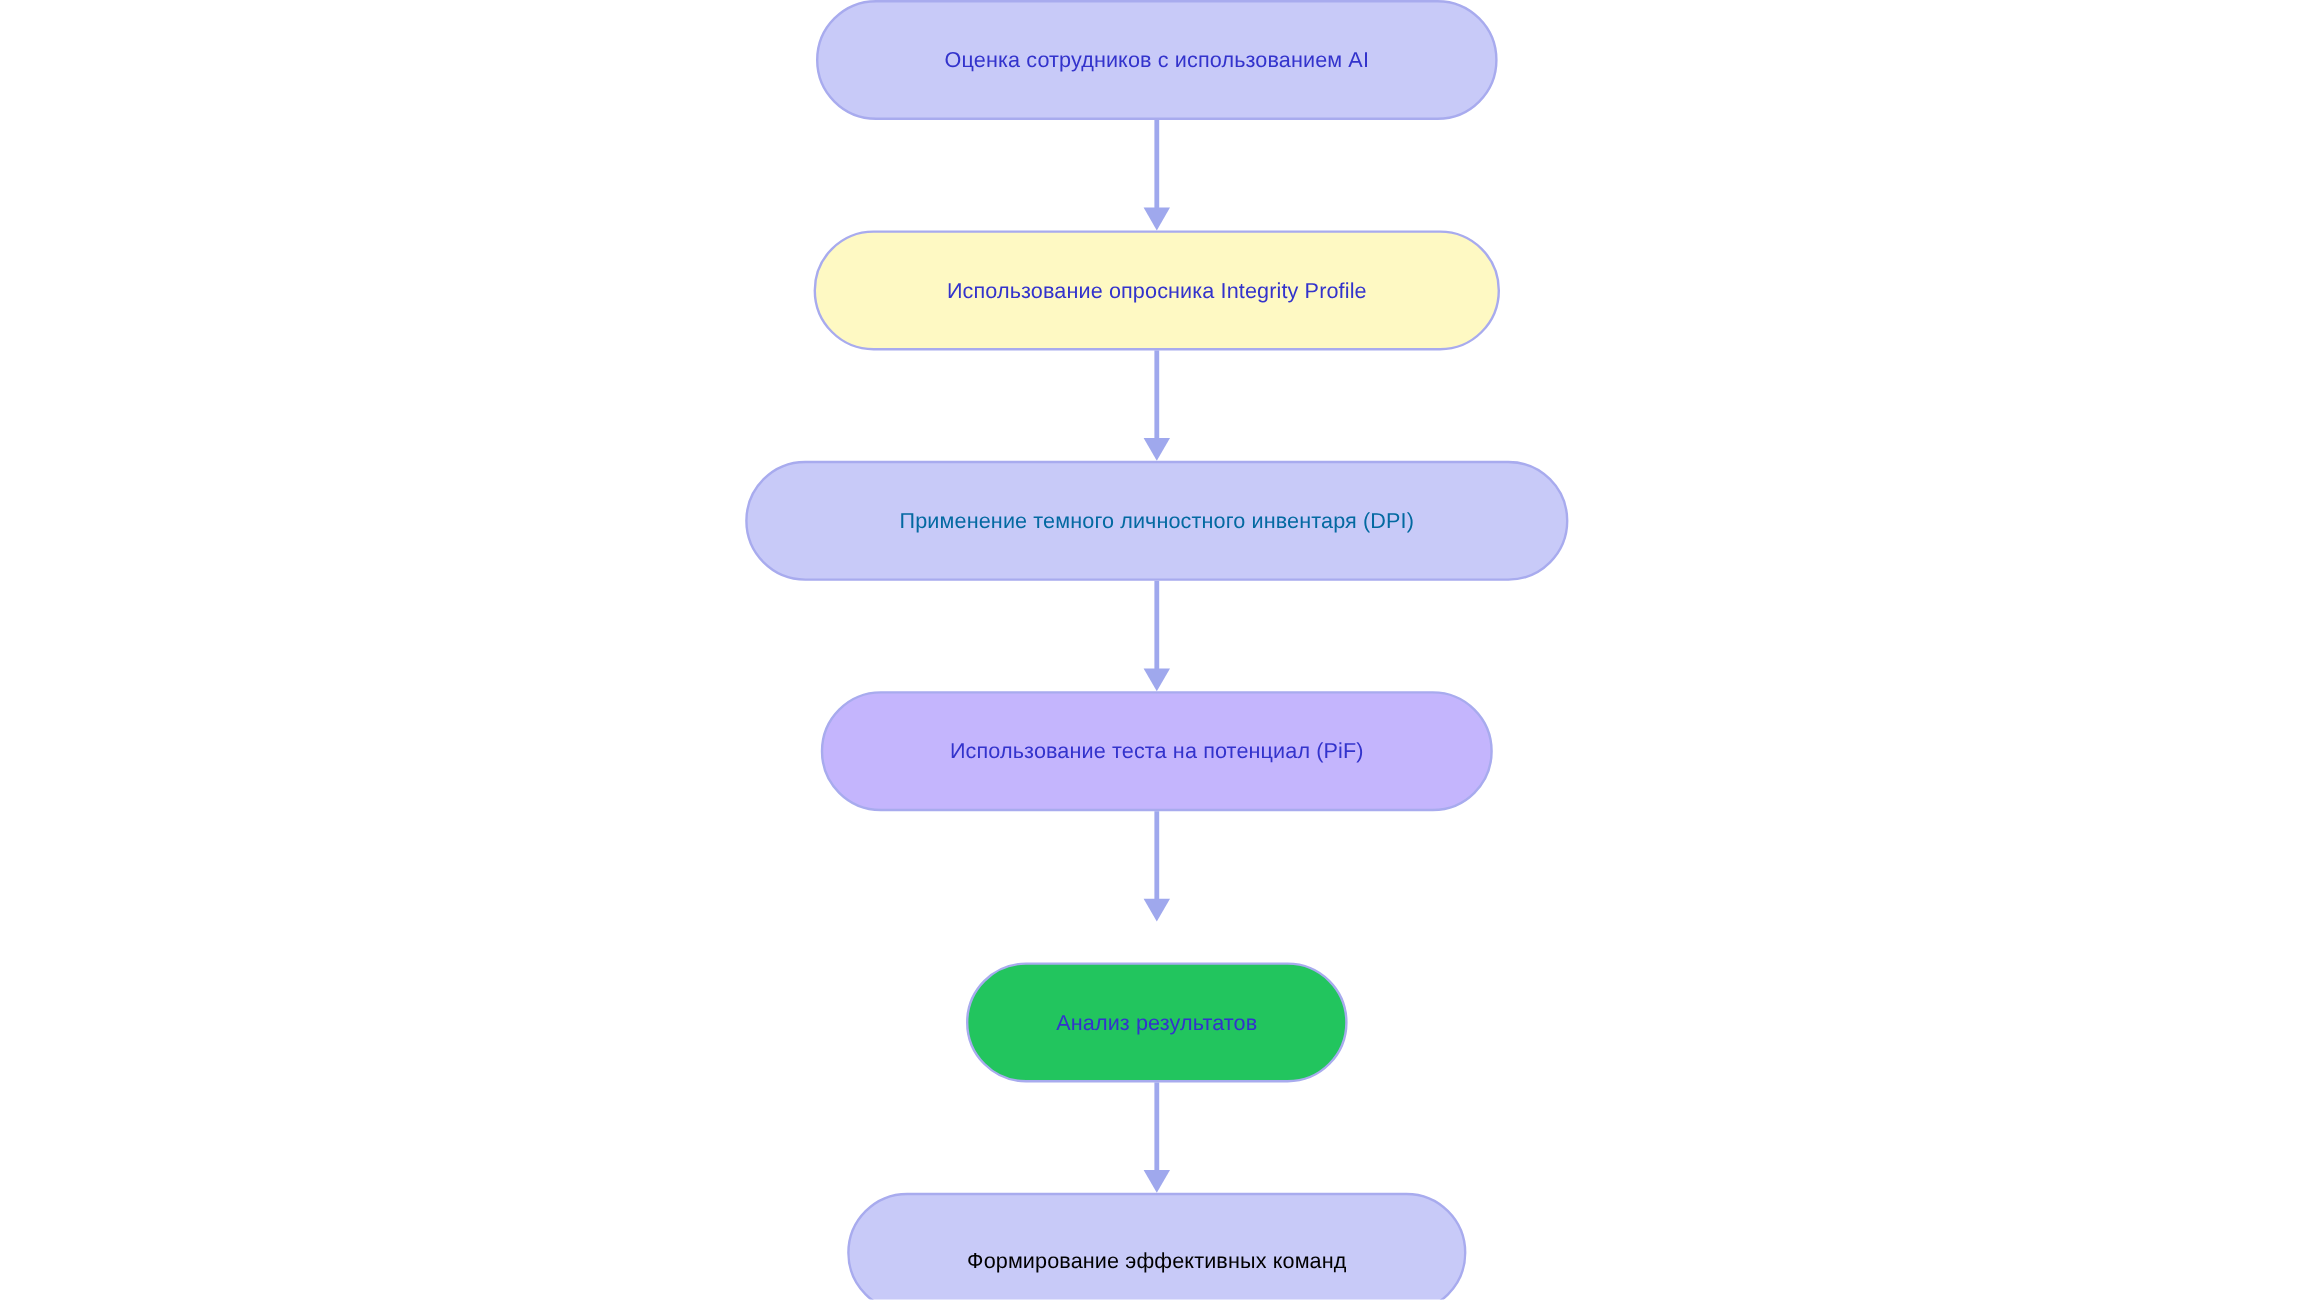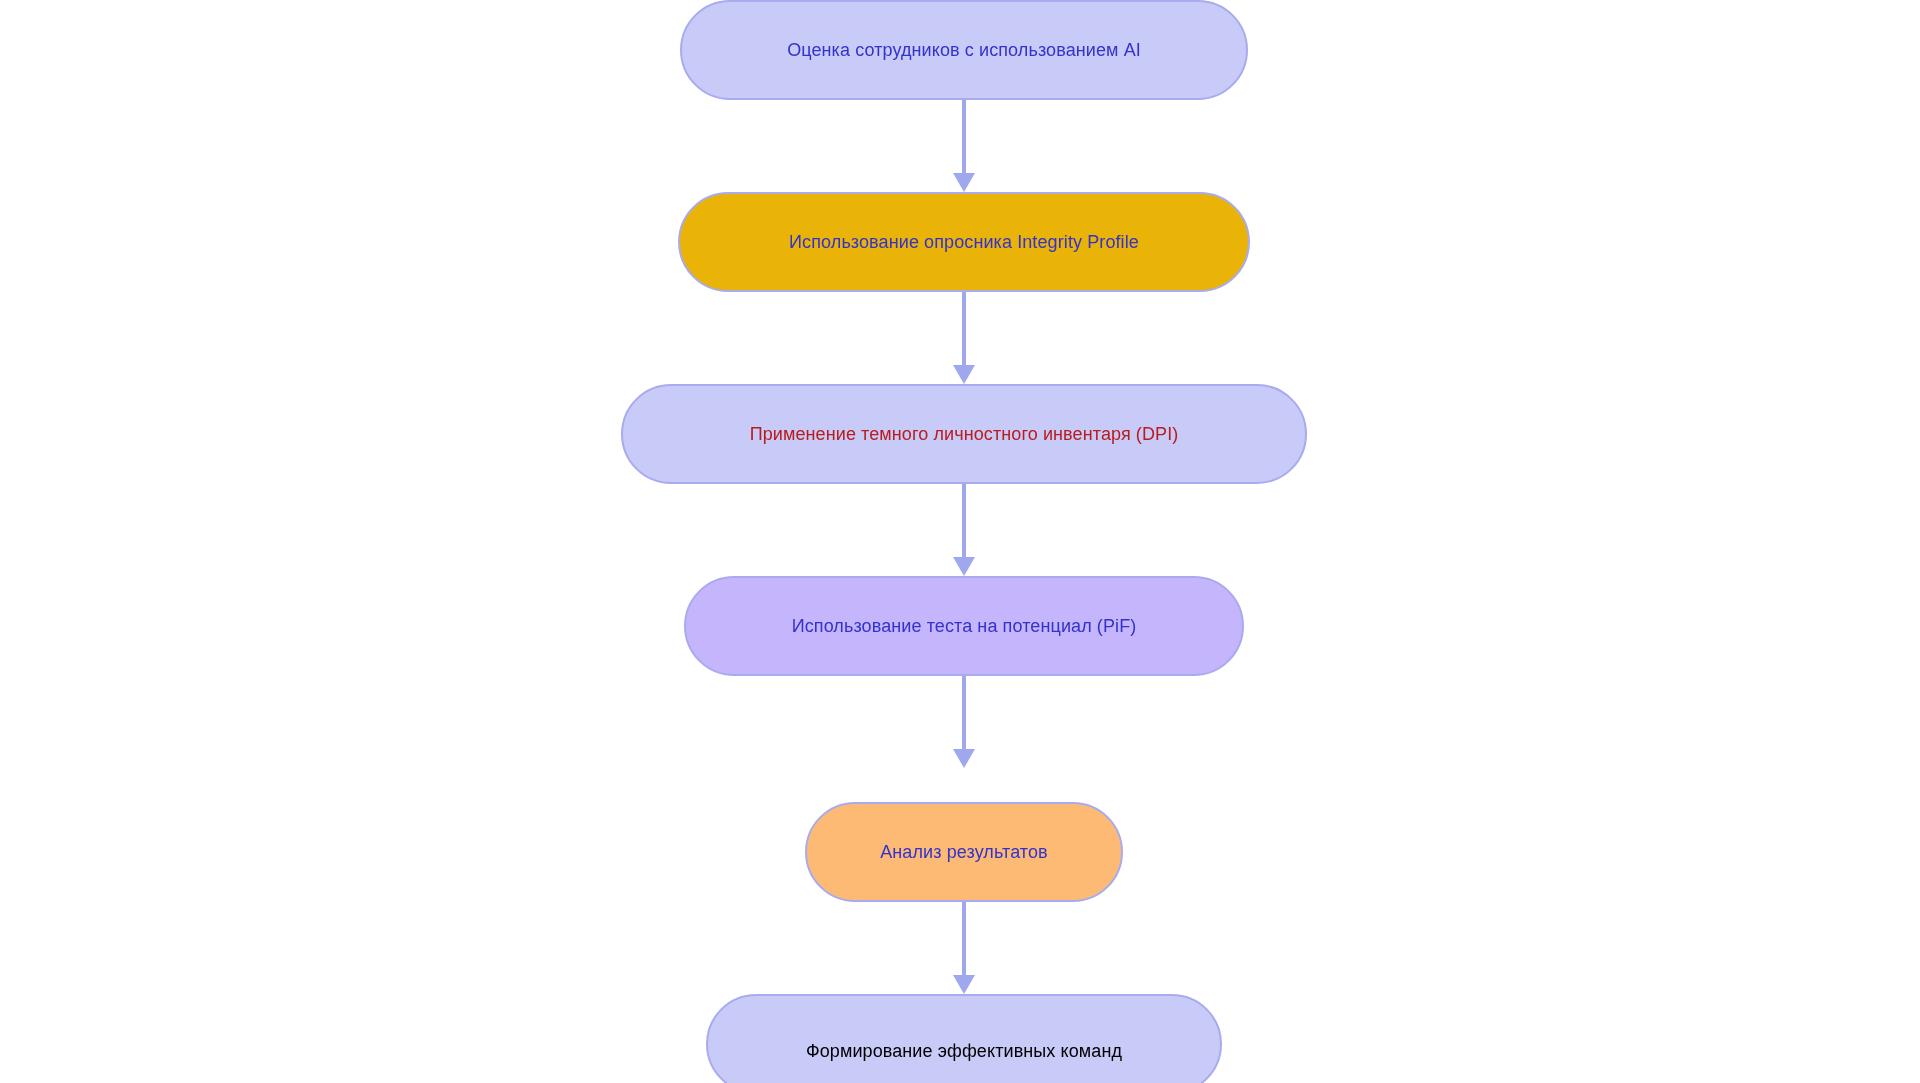--- a/index.html
+++ b/index.html
@@ -113,51 +113,51 @@
       <div class="node w-n1" style="background: rgb(200, 202, 248); border-color: rgb(168, 171, 238);">
         <span class="node-label" style="color: rgb(51, 51, 204);">Оценка сотрудников с использованием AI</span>
       </div>
       <div class="connector">
         <div class="connector-line" style="background: rgb(159, 168, 237);"></div>
         <div class="connector-head" style="border-top-color: rgb(159, 168, 237);"></div>
       </div>
     </div>
 
     <div class="flow-step">
-      <div class="node w-n2" style="background: #eab308; border-color: rgb(168, 171, 238);">
+      <div class="node w-n2" style="background: #fef9c3; border-color: rgb(168, 171, 238);">
         <span class="node-label" style="color: rgb(51, 51, 204);">Использование опросника Integrity Profile</span>
       </div>
       <div class="connector">
         <div class="connector-line" style="background: rgb(159, 168, 237);"></div>
         <div class="connector-head" style="border-top-color: rgb(159, 168, 237);"></div>
       </div>
     </div>
 
     <div class="flow-step">
       <div class="node w-n3" style="background: rgb(200, 202, 248); border-color: rgb(168, 171, 238);">
-        <span class="node-label" style="color: #b91c1c;">Применение темного личностного инвентаря (DPI)</span>
+        <span class="node-label" style="color: #0369a1;">Применение темного личностного инвентаря (DPI)</span>
       </div>
       <div class="connector">
         <div class="connector-line" style="background: rgb(159, 168, 237);"></div>
         <div class="connector-head" style="border-top-color: rgb(159, 168, 237);"></div>
       </div>
     </div>
 
     <div class="flow-step">
       <div class="node w-n4" style="background: #c4b5fd; border-color: rgb(168, 171, 238);">
         <span class="node-label" style="color: rgb(51, 51, 204);">Использование теста на потенциал (PiF)</span>
       </div>
       <div class="connector">
         <div class="connector-line" style="background: rgb(159, 168, 237);"></div>
         <div class="connector-head" style="border-top-color: rgb(159, 168, 237);"></div>
       </div>
     </div>
 
     <div class="flow-step">
-      <div class="node w-n5" style="background: #fdba74; border-color: rgb(168, 171, 238); margin-top: 34px;">
+      <div class="node w-n5" style="background: #22c55e; border-color: rgb(168, 171, 238); margin-top: 34px;">
         <span class="node-label" style="color: rgb(51, 51, 204);">Анализ результатов</span>
       </div>
       <div class="connector">
         <div class="connector-line" style="background: rgb(159, 168, 237);"></div>
         <div class="connector-head" style="border-top-color: rgb(159, 168, 237);"></div>
       </div>
     </div>
 
     <div class="flow-step">
       <div class="node w-n6" style="background: rgb(200, 202, 248); border-color: rgb(168, 171, 238);">

